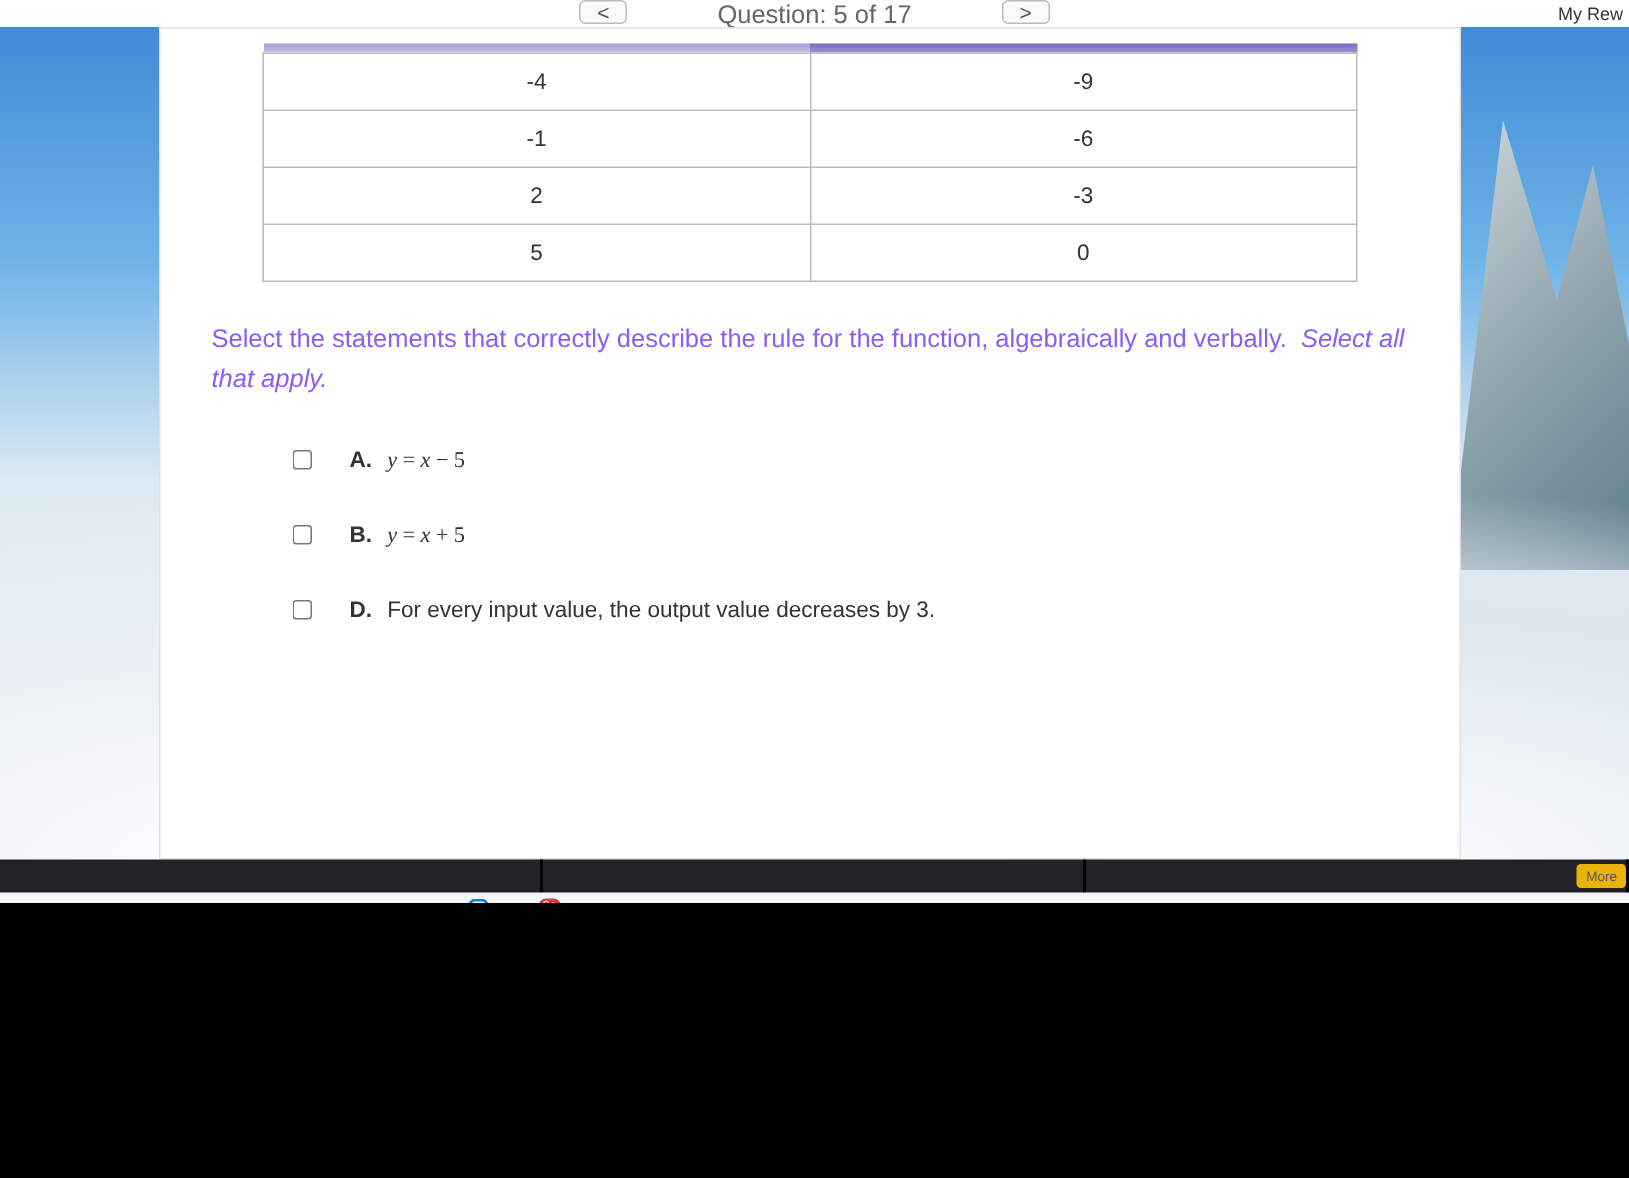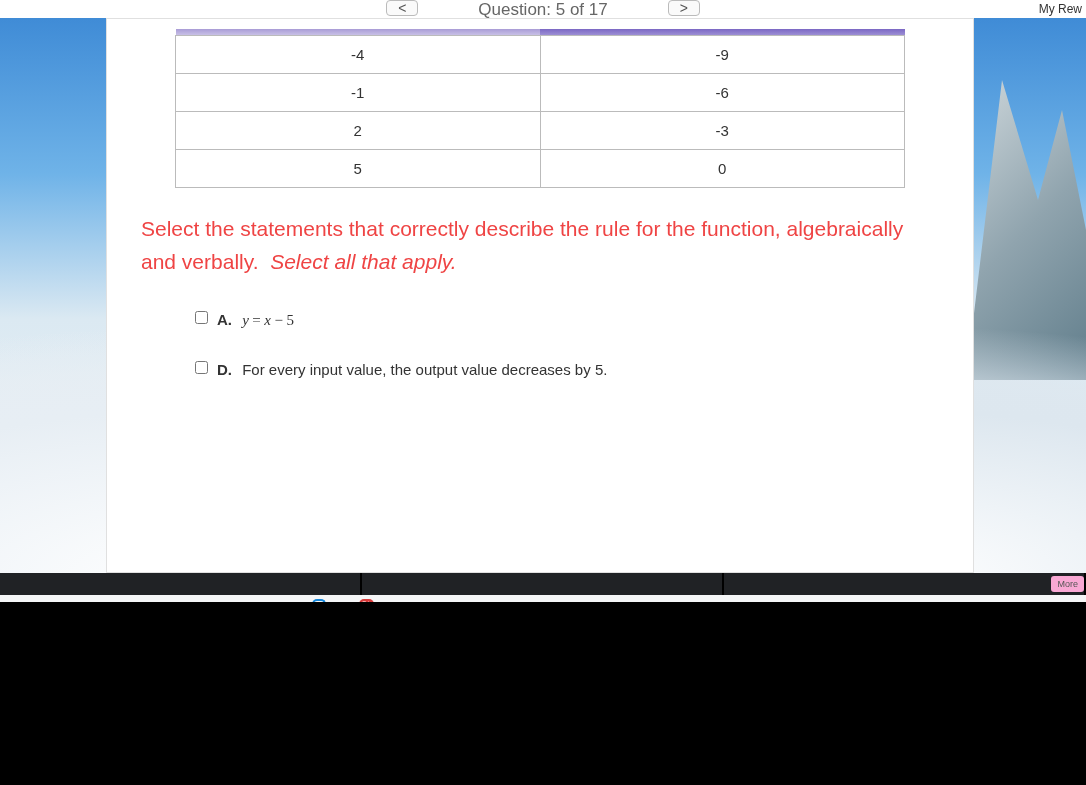--- a/index.html
+++ b/index.html
@@ -22,39 +22,39 @@
 
   
   .card { position:absolute; left:106px; top:18px; width:868px; height:555px; background:#fff; border:1px solid #e0e0e0; padding:0 28px 20px 28px; }
 
   
   .tbl { width: calc(100% - 80px); margin: 10px 40px 24px 40px; border-collapse: collapse; }
   .tbl td { border:1px solid #bbb; text-align:center; height:38px; font-size:15px; color:#333; }
   .tbl .hdrbar td { border:none; height:6px; background:linear-gradient(180deg,#a99cd6,#c8c0e6); padding:0; }
   .tbl .hdrbar td:last-child { background:linear-gradient(180deg,#7b68c4,#9c8fd4); }
 
-  .prompt { font-size:21px; color:#ef4444; line-height:1.6; margin:18px 6px 30px 6px; }
+  .prompt { font-size:17px; color:#8b5cf6; line-height:1.6; margin:18px 6px 30px 6px; }
   .prompt .ital { font-style: italic; }
 
   .answers { margin-left:60px; }
-  .ansrow { display:flex; gap:9px; margin:32px 0; font-size:15px; color:#333; }
+  .ansrow { display:flex; align-items:center; gap:25px; margin:32px 0; font-size:15px; color:#333; }
   .ansrow input[type=checkbox]{ width:13px; height:13px; }
   .ansrow .lbl b { font-weight:700; margin-right:6px; }
   .mathy { font-family: Georgia, "Times New Roman", serif; font-style: italic; letter-spacing: 0.5px; }
   .mathy .eq { font-style: normal; padding:0 3px; }
   .mathy .op { font-style: normal; padding:0 3px; }
 
   
   .blackzone { position:absolute; left:0; right:0; top:602px; bottom:0; background:#000; }
 
   
   .tabstrip { position:absolute; left:0; right:0; top:573px; height:29px; background:#202225; display:flex; }
   .tabstrip .gap { flex:1; border-right:2px solid #000; }
   .tabstrip .gap:last-child{ border-right:none; }
-  .tabstrip .morebtn { position:absolute; right:2px; top:3px; background:#f9a8d4; color:#555; font-size:9px; padding:3px 6px; border-radius:3px; }
+  .tabstrip .morebtn { position:absolute; right:2px; top:3px; background:#eab308; color:#555; font-size:9px; padding:3px 6px; border-radius:3px; }
 
   
   .taskbar { position:absolute; left:0; right:0; top:595px; height:42px; background:#f5f6f7; display:flex; align-items:center; padding:0 10px; font-size:12px; color:#555; }
   .taskbar .search { display:flex; align-items:center; gap:8px; width:200px; height:28px; border-radius:14px; padding:0 12px; background:#fff; border:1px solid #ddd; }
   .taskbar .search .mag svg { display:block; }
   .taskbar .tbicons { display:flex; gap:14px; margin-left:14px; align-items:center; }
   .tbicon { width:26px; height:26px; border-radius:4px; display:flex; align-items:center; justify-content:center; position:relative; }
   .tbicon.explorer { background:linear-gradient(180deg,#ffe29a,#f7c65a); }
   .tbicon.explorer::before{content:"";position:absolute;top:3px;left:3px;width:9px;height:4px;background:#f7c65a;border-radius:1px 1px 0 0;}
   .tbicon.explorer::after{content:"";position:absolute;inset:6px 3px 3px 3px;background:#fff;border-radius:2px;}
@@ -122,27 +122,36 @@
     <label class="ansrow">
       <input type="checkbox" style="">
       <span class="lbl">
         <b>A.</b>
         <span class="mathy">
           <span>y</span><span class="eq">=</span><span>x</span><span class="op">−</span><span style="font-style:normal">5</span>
         </span>
       </span>
     </label>
 
+    <label class="ansrow">
+      <input type="checkbox" style="">
+      <span class="lbl">
+        <b>B.</b>
+        <span class="mathy">
+          <span>y</span><span class="eq">=</span><span>x</span><span class="op">+</span><span style="font-style:normal">5</span>
+        </span>
+      </span>
+    </label>
 
 
     <label class="ansrow">
       <input type="checkbox" style="">
       <span class="lbl">
         <b>D.</b>
-        <span>For every input value, the output value decreases by 5.</span>
+        <span>For every input value, the output value decreases by 3.</span>
       </span>
     </label>
 
   </div>
 </div>
 
 <div class="tabstrip">
   <div class="gap"></div>
   <div class="gap"></div>
   <div class="gap"></div>

